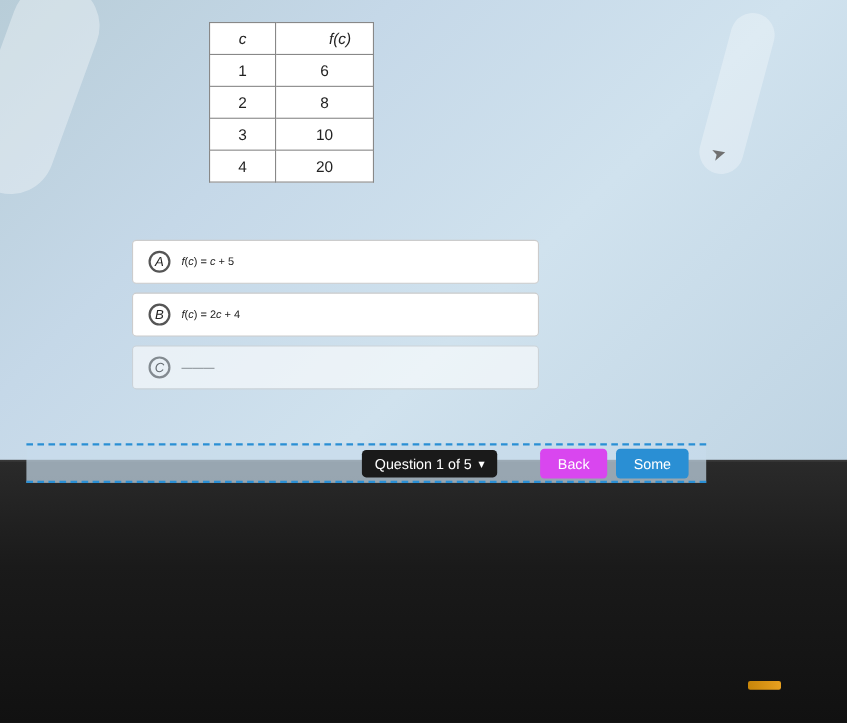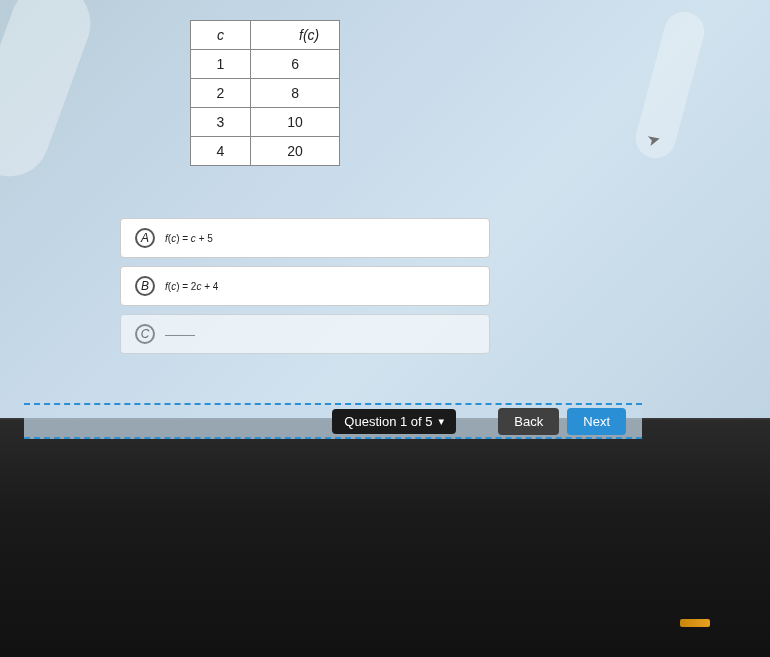--- a/index.html
+++ b/index.html
@@ -165,21 +165,21 @@
     .btn-back, .btn-next {
       padding: 6px 16px;
       border-radius: 4px;
       border: none;
       font-size: 13px;
       cursor: pointer;
       font-weight: 500;
     }
 
     .btn-back {
-      background: #404040;
+      background: #d946ef;
       color: white;
     }
 
     .btn-next {
       background: #2a8fd4;
       color: white;
     }
 
     
     .keyboard-bezel {
@@ -279,21 +279,21 @@
 
 <div class="bottom-bar">
   <div style="flex:1;"></div>
   <div class="question-selector">
     <span>Question 1 of 5</span>
     <span class="chevron">▾</span>
   </div>
   <div style="flex:1;"></div>
   <div class="nav-buttons">
     <button class="btn-back">Back</button>
-    <button class="btn-next">Next</button>
+    <button class="btn-next">Some</button>
   </div>
 </div>
 
 <div class="hinge-line"></div>
 
 <div class="keyboard-bezel">
 
   <div class="orange-strip"></div>
 
 </div>

